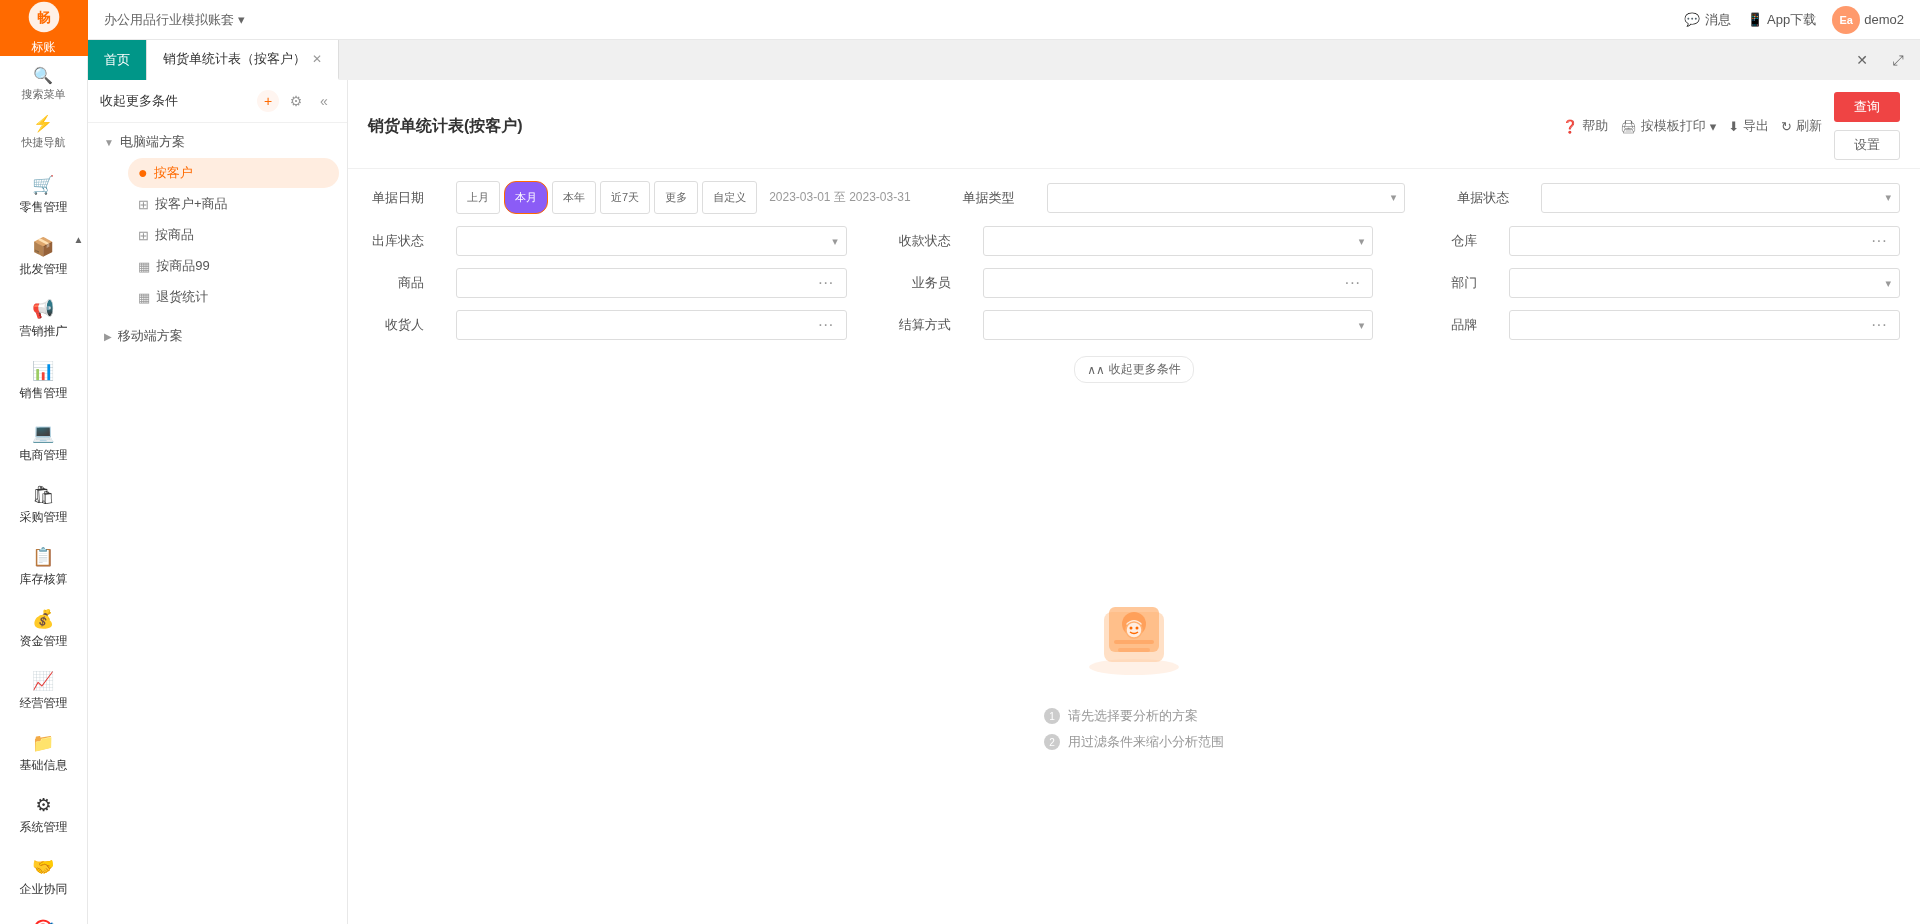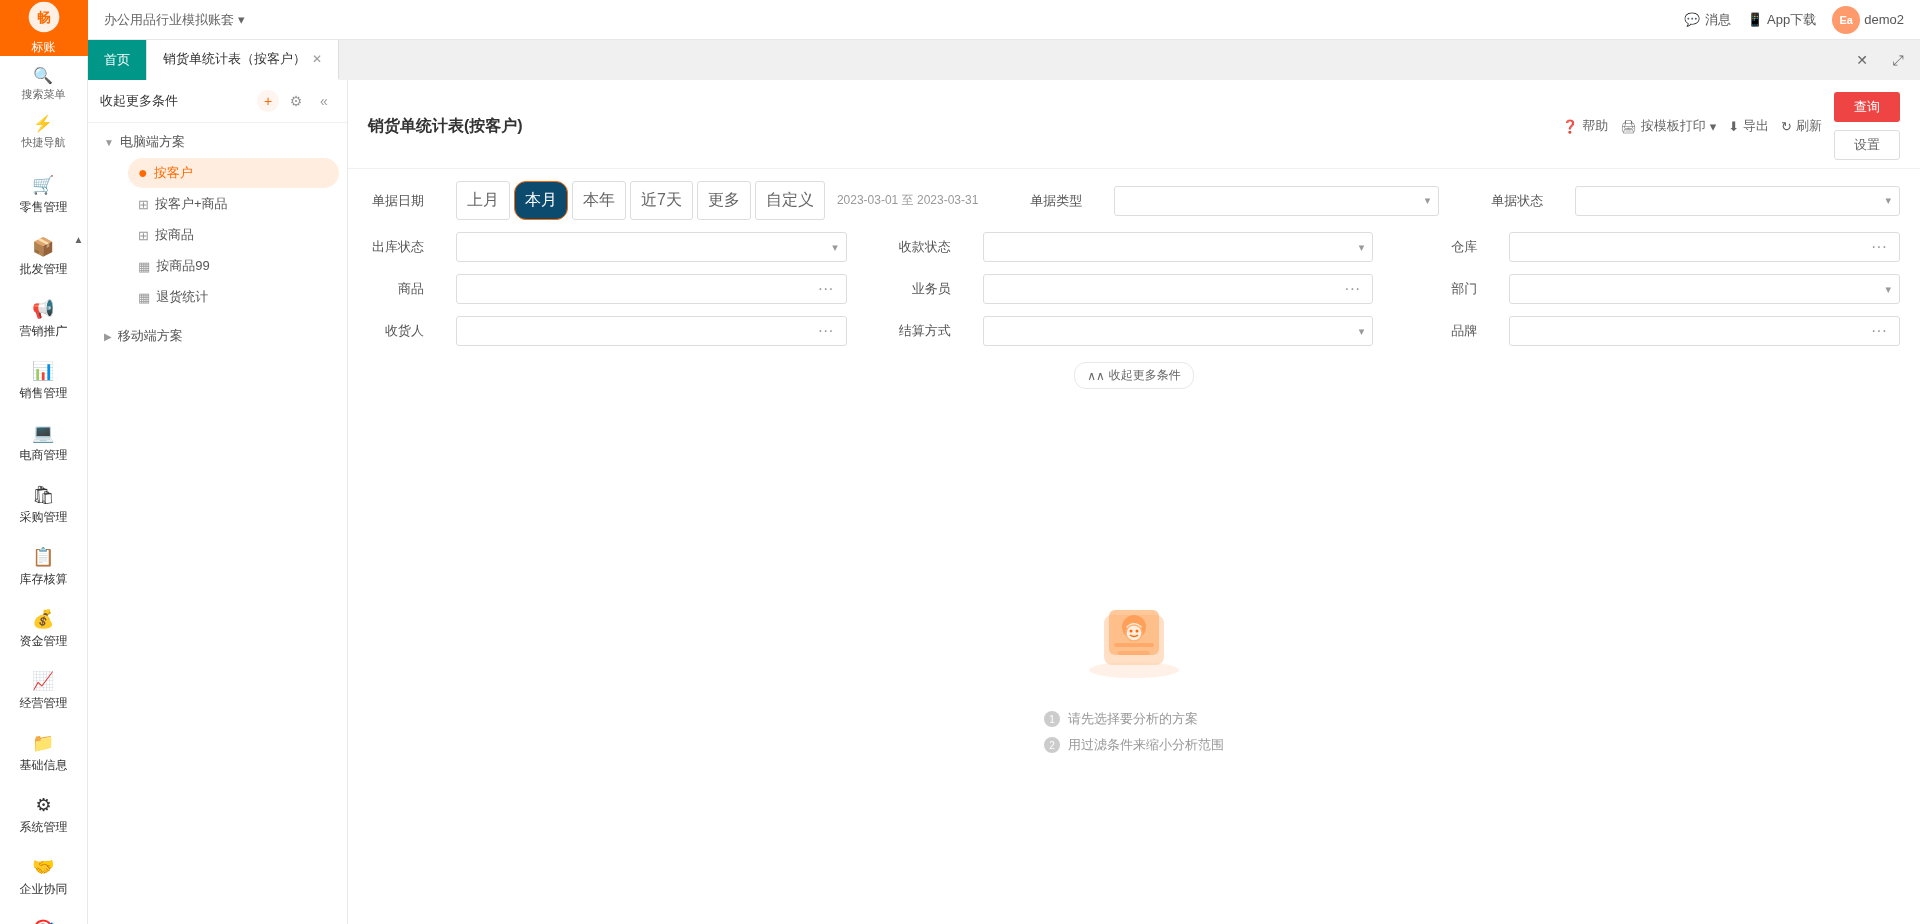--- a/index.html
+++ b/index.html
@@ -62,22 +62,22 @@
     .page-header { padding: 12px 20px 8px; display: flex; align-items: center; justify-content: space-between; border-bottom: 1px solid #f0f0f0; flex-shrink: 0; }
     .page-title { font-size: 16px; font-weight: 600; color: #333; }
     .page-actions { display: flex; align-items: center; gap: 12px; }
     .page-action-btn { display: flex; align-items: center; gap: 4px; cursor: pointer; color: #666; font-size: 13px; }
 
     
     .filter-area { padding: 12px 20px; background: #fff; flex-shrink: 0; }
     .filter-row { display: flex; align-items: center; gap: 32px; margin-bottom: 12px; }
     .filter-label { color: #555; font-size: 13px; white-space: nowrap; min-width: 56px; text-align: right; }
     .filter-date-group { display: flex; align-items: center; gap: 4px; }
-    .date-btn { padding: 8px 10px; border: 1px solid #ddd; border-radius: 3px; cursor: pointer; font-size: 16px; color: #666; background: #fff; }
-    .date-btn.active { background: #0c4a6e; color: #fff; border-color: #ff6a00; border-radius: 12px; }
+    .date-btn { padding: 8px 10px; border: 1px solid #ddd; border-radius: 3px; cursor: pointer; font-size: 11px; color: #666; background: #fff; }
+    .date-btn.active { background: #8b5cf6; color: #fff; border-color: #ff6a00; border-radius: 12px; }
     .date-range-text { font-size: 12px; color: #999; margin-left: 8px; }
 
     .filter-select { flex: 1; height: 30px; border: 1px solid #ddd; border-radius: 3px; padding: 0 8px; display: flex; align-items: center; justify-content: space-between; cursor: pointer; background: #fff; min-width: 200px; max-width: 350px; }
     .filter-select-text { color: #999; font-size: 13px; }
     .filter-select-arrow { color: #999; font-size: 11px; }
     .filter-dots { color: #999; cursor: pointer; font-size: 16px; padding: 0 4px; }
 
     .collapse-btn { display: flex; align-items: center; justify-content: center; gap: 4px; color: #666; cursor: pointer; font-size: 12px; padding: 4px 12px; border-radius: 12px; border: 1px solid #e8e8e8; background: #fff; margin: 4px auto; width: fit-content; }
     .btn-query { background: #ef4444; color: #fff; border: none; padding: 6px 20px; border-radius: 3px; cursor: pointer; font-size: 13px; }
     .btn-settings { background: #fff; color: #666; border: 1px solid #ddd; padding: 5px 16px; border-radius: 3px; cursor: pointer; font-size: 13px; margin-top: 4px; }

